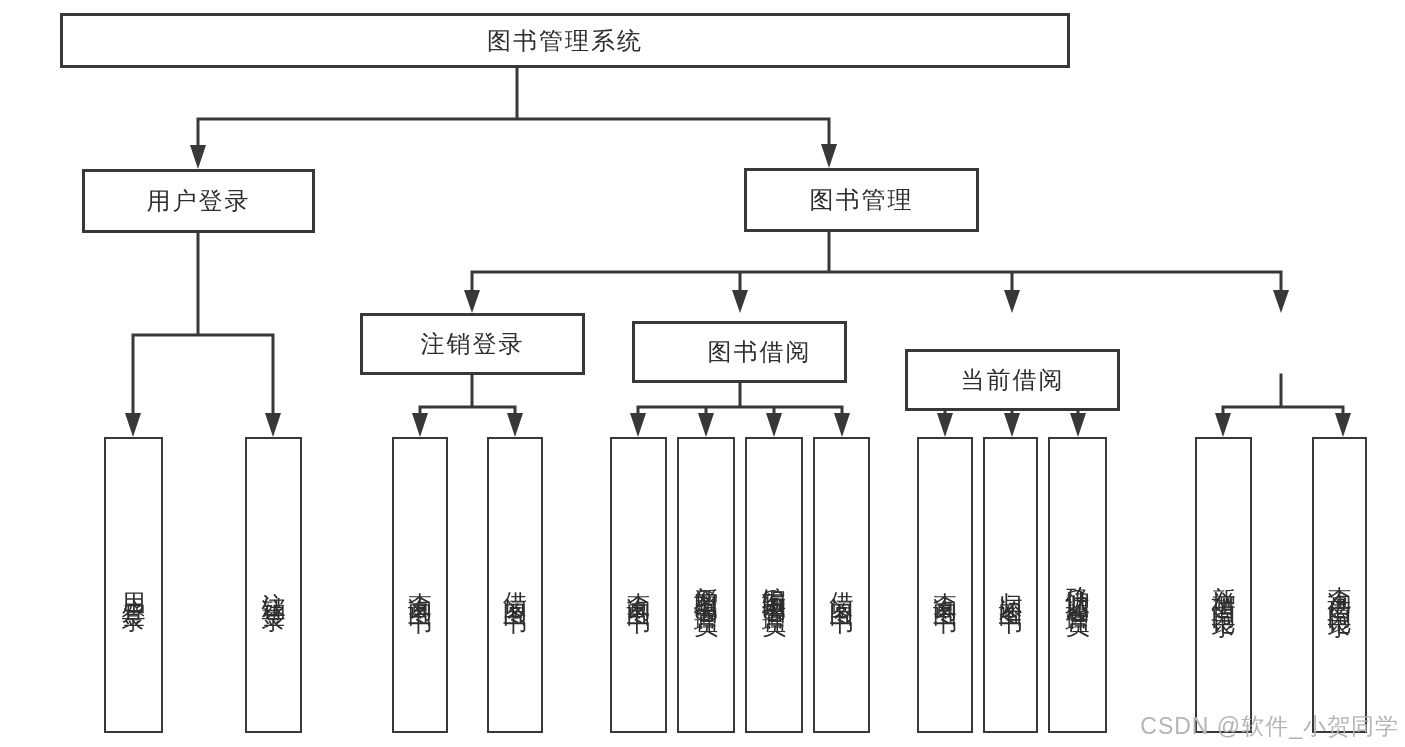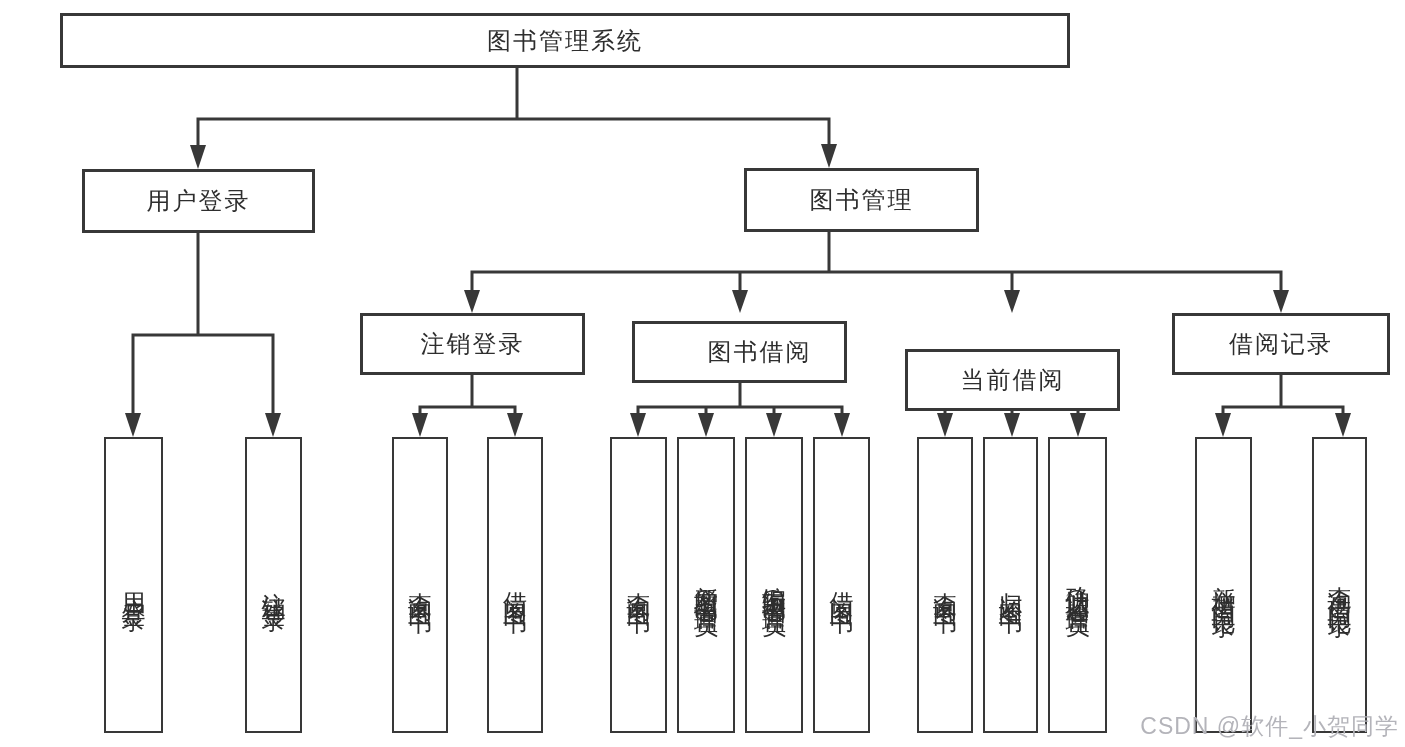--- a/index.html
+++ b/index.html
@@ -116,21 +116,20 @@
   </svg>
 
   <div class="node" style="left:12px; top:13px; width:1010px; height:55px;margin-left:48px;">图书管理系统</div>
 
   <div class="node" style="left:82px; top:169px; width:233px; height:64px;">用户登录</div>
   <div class="node" style="left:712px; top:168px; width:235px; height:64px;margin-left:32px;">图书管理</div>
 
   <div class="node" style="left:360px; top:313px; width:225px; height:62px;">注销登录</div>
   <div class="node" style="left:632px; top:321px; width:215px; height:62px;padding-left:40px;">图书借阅</div>
   <div class="node" style="left:905px; top:313px; width:215px; height:62px;margin-top:36px;">当前借阅</div>
-  <div class="node" style="left:1172px; top:313px; width:218px; height:62px;">借阅记录</div>
 
   <div class="vnode" style="left:104px; top:437px; width:59px; height:296px;">用户登录</div>
   <div class="vnode" style="left:245px; top:437px; width:57px; height:296px;">注销登录</div>
 
   <div class="vnode" style="left:392px; top:437px; width:56px; height:296px;">查询图书</div>
   <div class="vnode" style="left:487px; top:437px; width:56px; height:296px;">借阅图书</div>
 
   <div class="vnode" style="left:610px; top:437px; width:57px; height:296px;">查询图书</div>
   <div class="vnode" style="left:677px; top:437px; width:58px; height:296px; letter-spacing:4px;">新增图书（管理员）</div>
   <div class="vnode" style="left:745px; top:437px; width:58px; height:296px; letter-spacing:4px;">编辑图书（管理员）</div>

